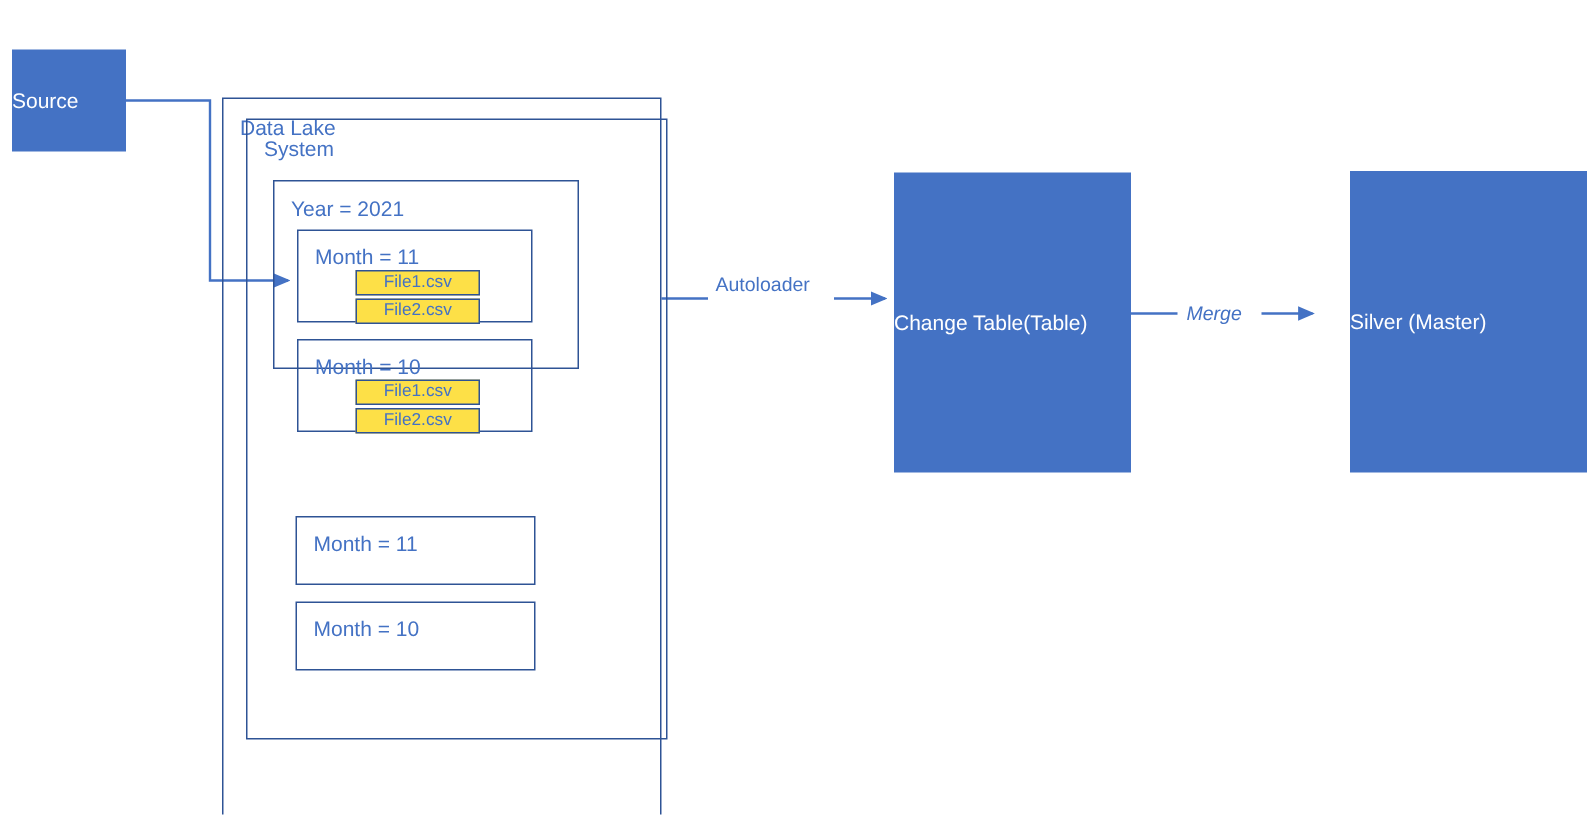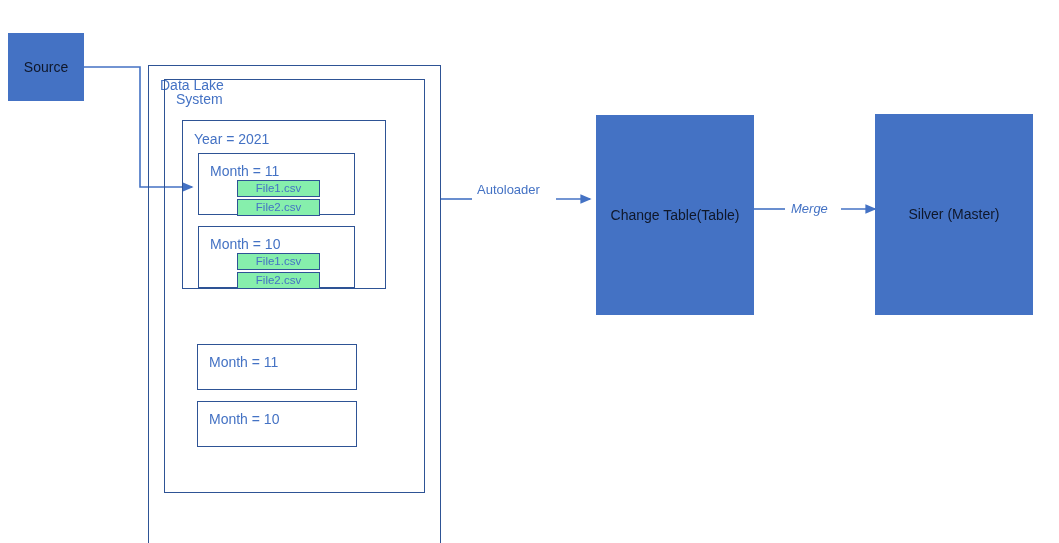--- a/index.html
+++ b/index.html
@@ -19,24 +19,23 @@
     position: absolute;
     left: 0; top: 0;
     width: 1059px;
     height: 543px;
   }
 
   
   .fill-box {
     position: absolute;
     background: #4472C4;
-    color: #0f172a;
+    color: #ffffff;
     display: flex;
     align-items: center;
-    justify-content: center;
     text-align: center;
     font-size: 14px;
     line-height: 19px;
     box-sizing: border-box;
   }
 
   
   .cont {
     position: absolute;
     border: 1px solid #2E5395;
@@ -58,21 +57,21 @@
 
   
   .file-box {
     position: absolute;
     border: 1px solid #2E5395;
     box-sizing: border-box;
     color: #4472C4;
     font-size: 11.5px;
     line-height: 15px;
     text-align: center;
-    background: #86efac;
+    background: #fde047;
     height: 17px;
     display: flex;
     align-items: center;
     justify-content: center;
   }
 
   
   .conn-label {
     position: absolute;
     color: #4472C4;
@@ -121,25 +120,25 @@
   </svg>
 
   <div class="fill-box" style="left:8px; top:33px; width:76px; height:68px;">
     <span>Source</span>
   </div>
 
   <div class="cont" style="left:148px; top:25px; width:293px; height:505px;margin-top:40px;">
     <span class="cont-label lbl-datalake">Data Lake</span>
   </div>
 
-  <div class="cont" style="left:164px; top:79px; width:261px; height:414px;">
+  <div class="cont" style="left:164px; top:79px; width:281px; height:414px;">
     <span class="cont-label lbl-system">System</span>
   </div>
 
-  <div class="cont" style="left:182px; top:120px; width:204px; height:169px;">
+  <div class="cont" style="left:182px; top:120px; width:204px; height:126px;">
     <span class="cont-label lbl-year">Year = 2021</span>
   </div>
 
   <div class="cont" style="left:198px; top:153px; width:157px; height:62px;">
     <span class="cont-label lbl-month">Month = 11</span>
     <div class="file-box" style="left:38px; top:26px; width:83px;">
       <span>File1.csv</span>
     </div>
     <div class="file-box" style="left:38px; top:45px; width:83px;">
       <span>File2.csv</span>
@@ -167,17 +166,17 @@
 
   <div class="conn-label" style="left:477px; top:181px;">Autoloader</div>
 
   <div class="conn-label" style="left:791px; top:200px;font-style:italic;">Merge</div>
 
   <div class="fill-box" style="left:596px; top:115px; width:158px; height:200px; flex-direction:row;">
     <span>Change Table</span>
     <span>(Table)</span>
   </div>
 
-  <div class="fill-box" style="left:875px; top:114px; width:158px; height:201px;">
+  <div class="fill-box" style="left:900px; top:114px; width:158px; height:201px;">
     <span>Silver (Master)</span>
   </div>
 
 </div>
 
 </body></html>

